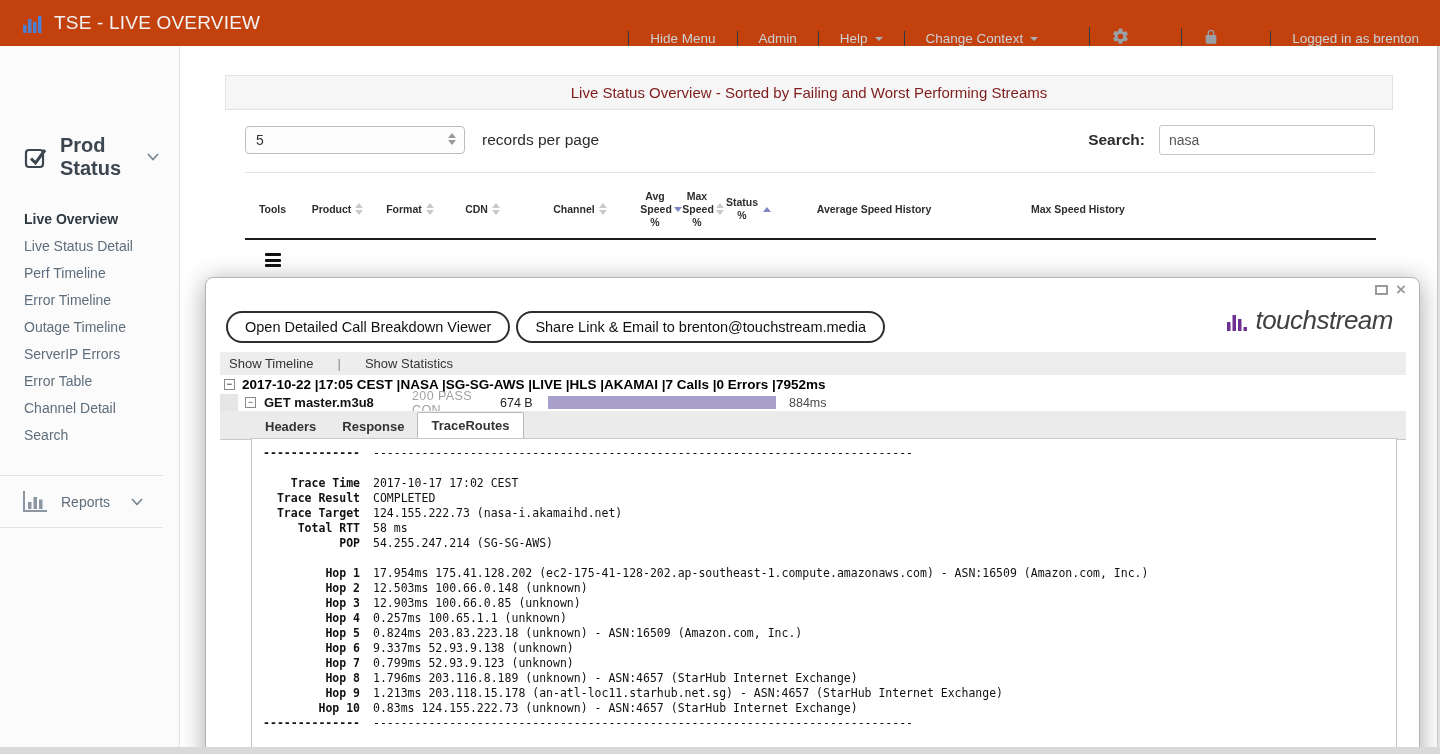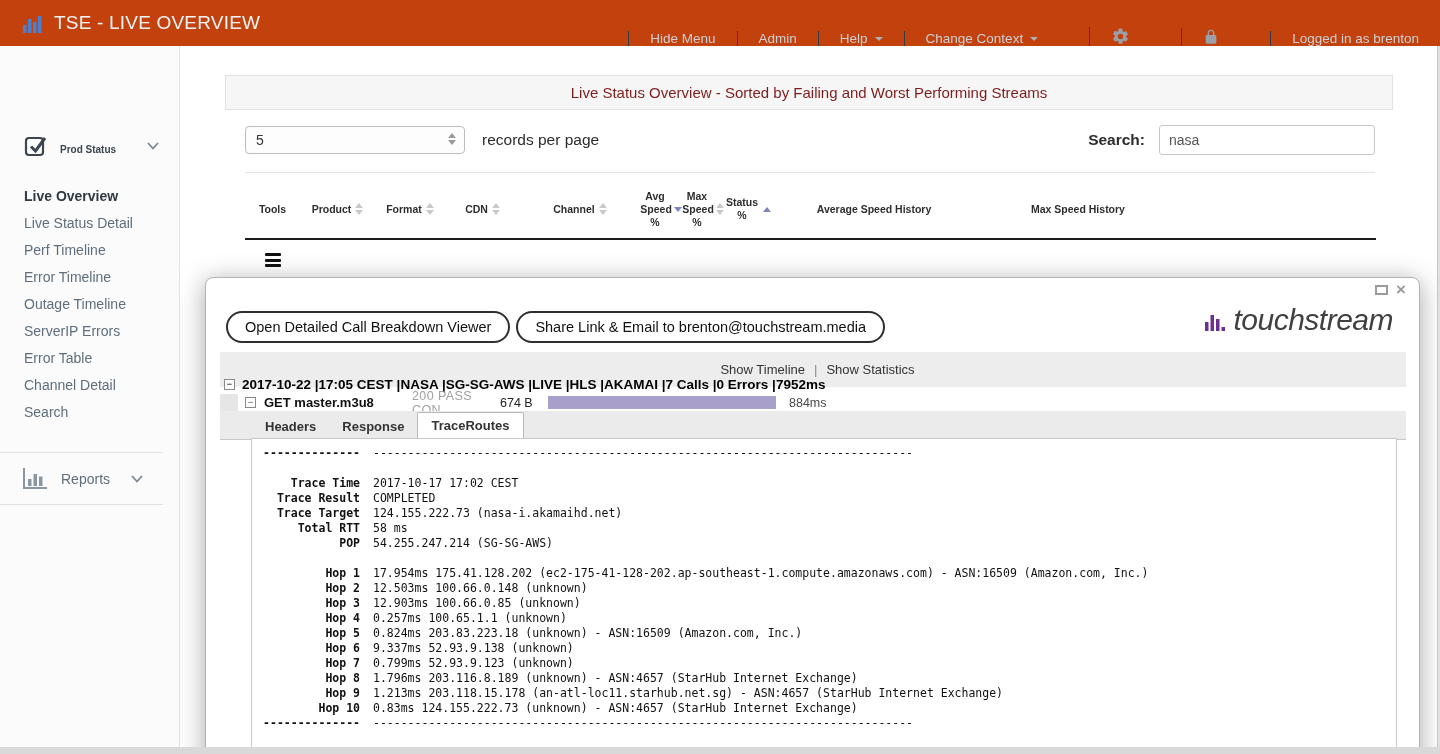--- a/index.html
+++ b/index.html
@@ -10,21 +10,21 @@
   .navbar { position:absolute; top:0; left:0; right:0; height:46px; background:#c2410c; display:flex; align-items:stretch; color:#d7dbe0; z-index:20; }
   .brand { display:flex; align-items:center; gap:10px; padding-left:22px; }
   .brand-title { color:#f2f3f4; font-size:19px; font-weight:500; letter-spacing:.2px; }
   .nav-right { margin-left:auto; display:flex; align-items:flex-end;gap:30px; }
   .nav-item { display:flex; align-items:center; padding:0 21px; border-left:1px solid #343b44; font-size:13.5px; color:#ccd1d7; cursor:default; }
   .caret { display:inline-block; width:0; height:0; border-left:4px solid transparent; border-right:4px solid transparent; border-top:4px solid #a9b0b8; margin-left:7px; }
 
   
   .sidebar { position:absolute; top:46px; left:0; width:180px; bottom:0; background:#fbfbfb; border-right:1px solid #e3e3e3; z-index:5; }
   .side-section { display:flex; align-items:center; gap:12px; padding:88px 20px 0 24px; }
-  .side-section-label { font-size:10px; font-weight:bold; color:#3c4650; flex:1;margin-top:8px; }
+  .side-section-label { font-size:20px; font-weight:bold; color:#3c4650; flex:1; }
   .side-menu { margin-top:26px; }
   .side-item { padding:0 10px 0 24px; font-size:14px; color:#5f6e7c; line-height:27px; cursor:pointer; }
   .side-item.active { font-weight:bold; color:#2e3942; }
   .reports-row { margin:26px 0 0 0; padding:14px 20px 14px 22px; display:flex; align-items:center; gap:12px; border-top:1px solid #e2e2e2; border-bottom:1px solid #e2e2e2; width:163px; }
   .reports-label { font-size:14px; color:#5f6e7c; flex:1; }
 
   
   .main { position:absolute; left:180px; top:46px; right:0; bottom:0; background:#fff; }
   .panel-header { position:absolute; left:45px; top:29px; width:1168px; height:35px; background:#f6f6f6; border:1px solid #e2e2e2; text-align:center; line-height:33px; font-size:15px; font-weight:normal; color:#7f1d1d; }
   .records-select { position:absolute; left:65px; top:80px; width:220px; height:28px; border:1px solid #bdbdbd; border-radius:4px; background:#fdfdfd; font-size:14px; color:#333; line-height:26px; padding-left:10px; cursor:pointer; }
@@ -59,22 +59,22 @@
   .sparkbox { width:176px; height:22px; background:#f8fcec; border:1px solid #c9cdb0; }
 
   
   .modal { position:absolute; left:205px; top:277px; width:1215px; height:530px; background:#fff; border:1px solid #b3b3b3; border-radius:8px; box-shadow:0 4px 26px rgba(0,0,0,.35); z-index:30; }
   .win-controls { position:absolute; top:6px; right:13px; display:flex; align-items:center; gap:8px; }
   .max-icon { display:block; width:13px; height:10px; border:2px solid #9a9a9a; cursor:pointer; }
   .close-icon { font-size:17px; line-height:12px; font-weight:bold; color:#9a9a9a; cursor:pointer; }
   .modal-btns { position:absolute; top:33px; left:20px; display:flex; gap:6px; }
   .pill-btn { height:32px; border:2.5px solid #2e2e2e; border-radius:16px; background:#fff; padding:0 17px; font-size:14.5px; color:#111; font-family:"Liberation Sans", sans-serif; cursor:pointer; }
   .ts-logo { position:absolute; top:30px; right:26px; display:flex; align-items:flex-end; gap:5px; }
-  .ts-text { font-size:30px; font-style:italic; color:#414042; letter-spacing:-.5px; line-height:24px; }
-  .modal-toolbar { position:absolute; top:74px; left:14px; right:13px; height:35px; background:#ededed; display:flex; align-items:center; padding-left:9px; font-size:13px; color:#333; gap:9px;justify-content:center; }
+  .ts-text { font-size:26px; font-style:italic; color:#414042; letter-spacing:-.5px; line-height:24px; }
+  .modal-toolbar { position:absolute; top:74px; left:14px; right:13px; height:23px; background:#ededed; display:flex; align-items:center; padding-left:9px; font-size:13px; color:#333; gap:24px; }
   .view-link { cursor:pointer; }
   .vsep { color:#8a8a8a; }
   .session-line { position:absolute; top:99px; left:18px; display:flex; align-items:center; gap:7px; font-size:13.5px; font-weight:bold; color:#000; }
   .expander { display:inline-block; width:11px; height:11px; border:1px solid #8a8a8a; background:#fff; font-size:9px; line-height:9px; text-align:center; color:#444; cursor:pointer; flex:none; }
   .call-row { position:absolute; top:116px; left:14px; right:13px; height:17px; display:flex; align-items:center; }
   .indent-strip { width:18px; height:17px; background:#e6e6e6; flex:none; }
   .call-row .expander { margin-left:7px; }
   .call-name { margin-left:8px; width:148px; font-size:13px; font-weight:bold; color:#111; }
   .call-status { width:88px; font-size:12.5px; color:#a0a0a0; letter-spacing:.4px; }
   .call-size { width:48px; font-size:12.5px; color:#222; }

